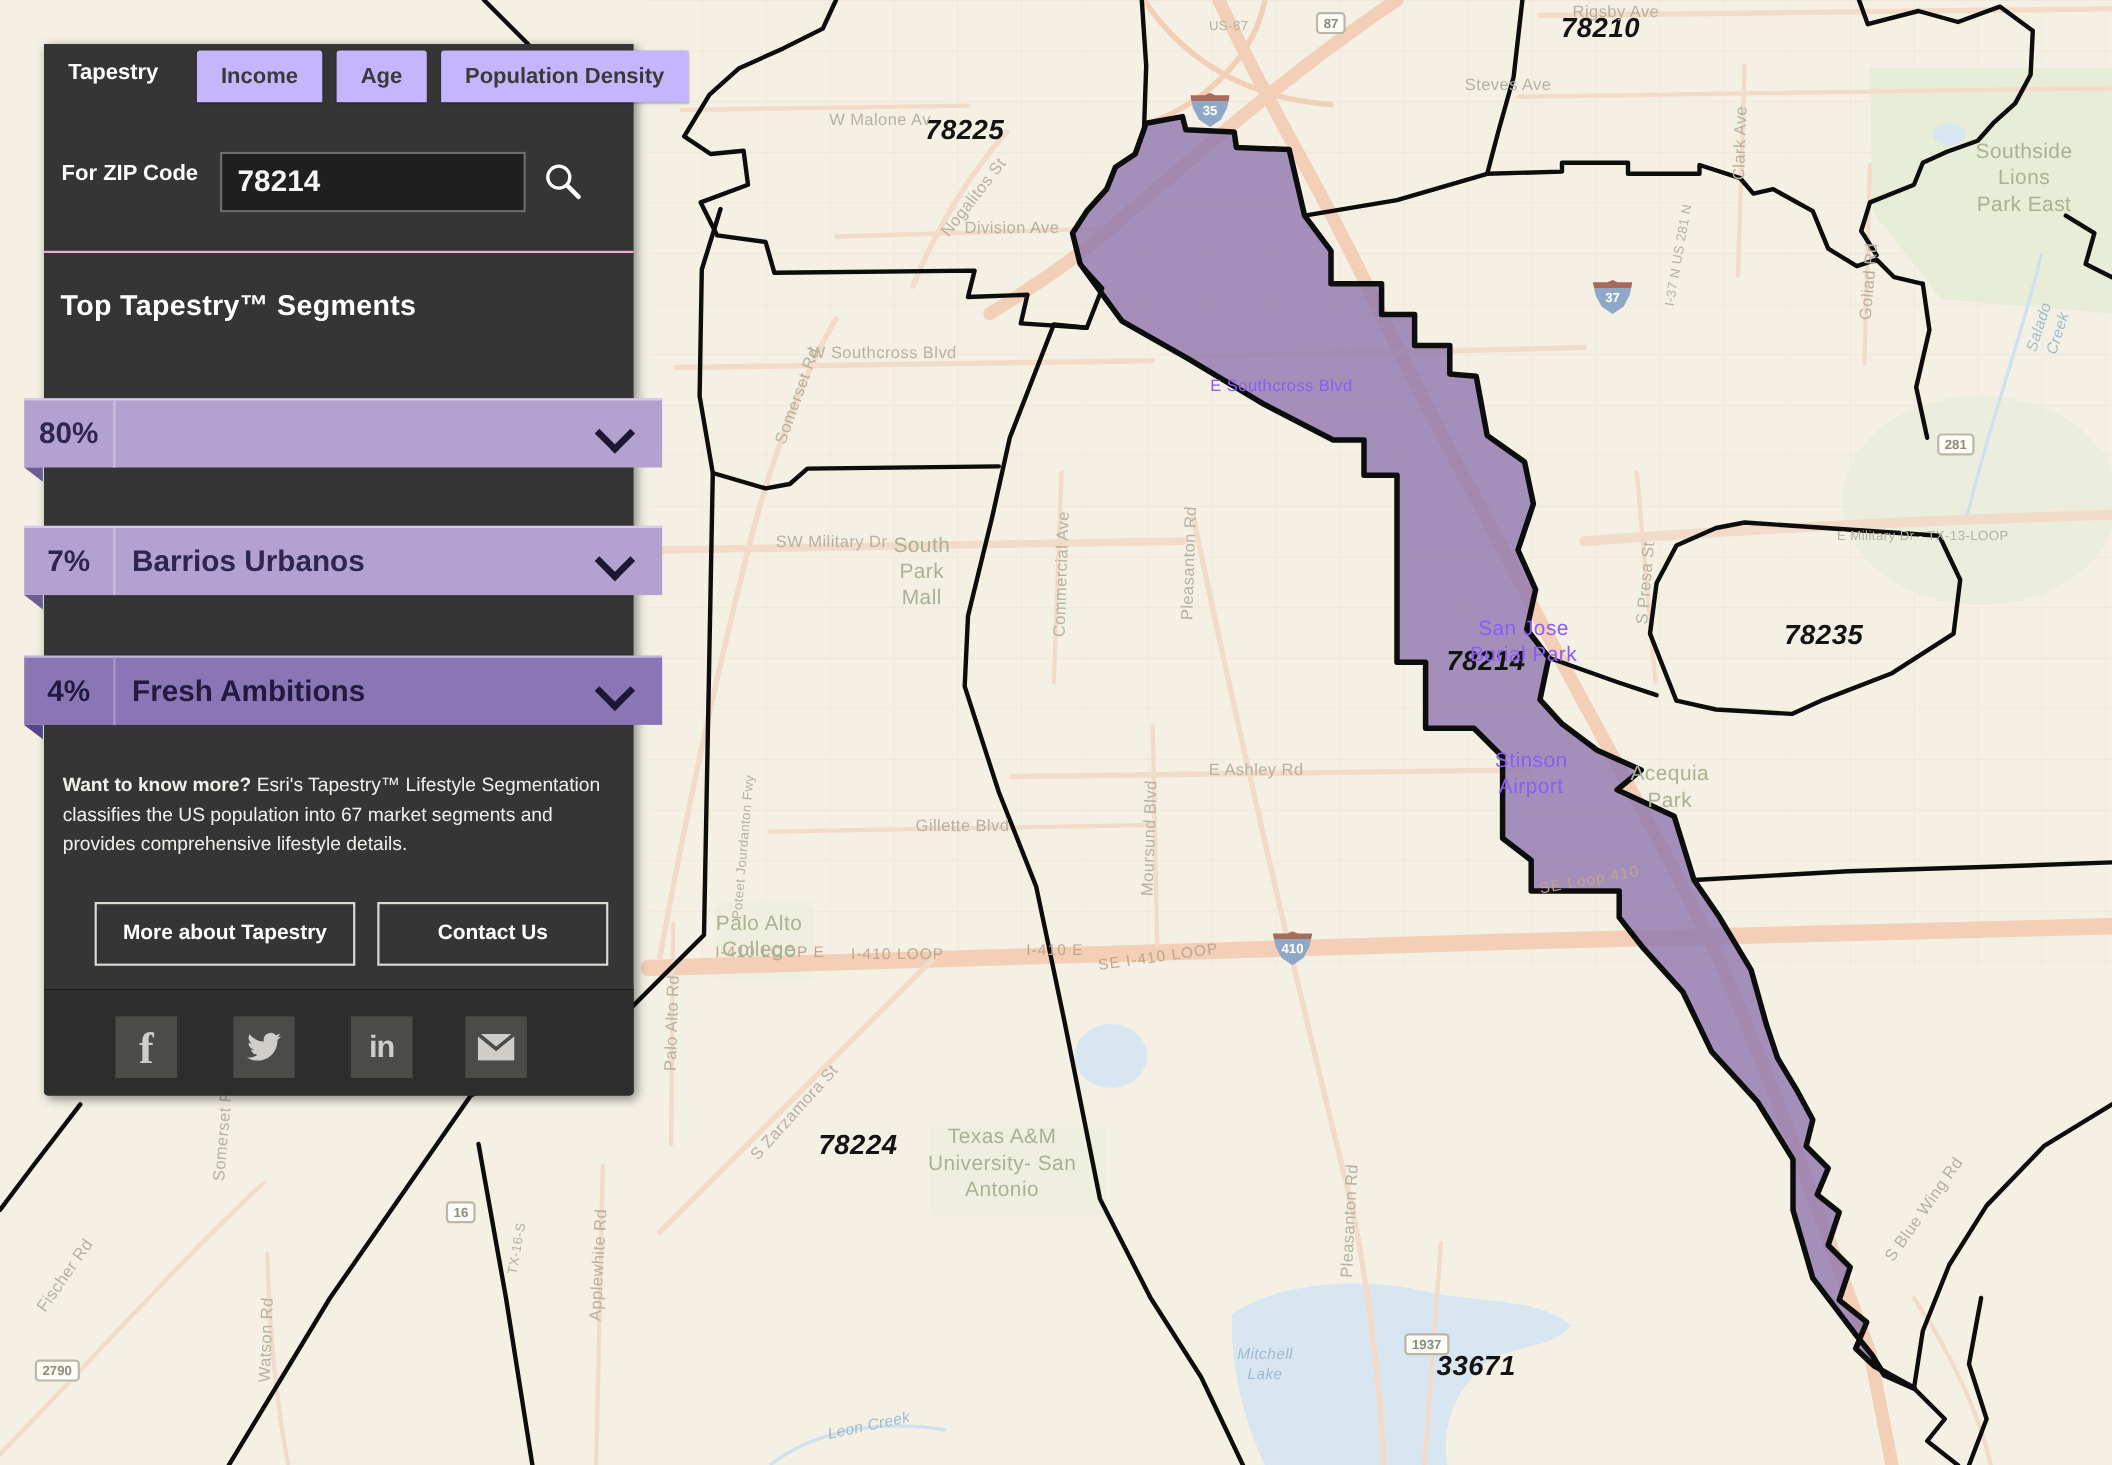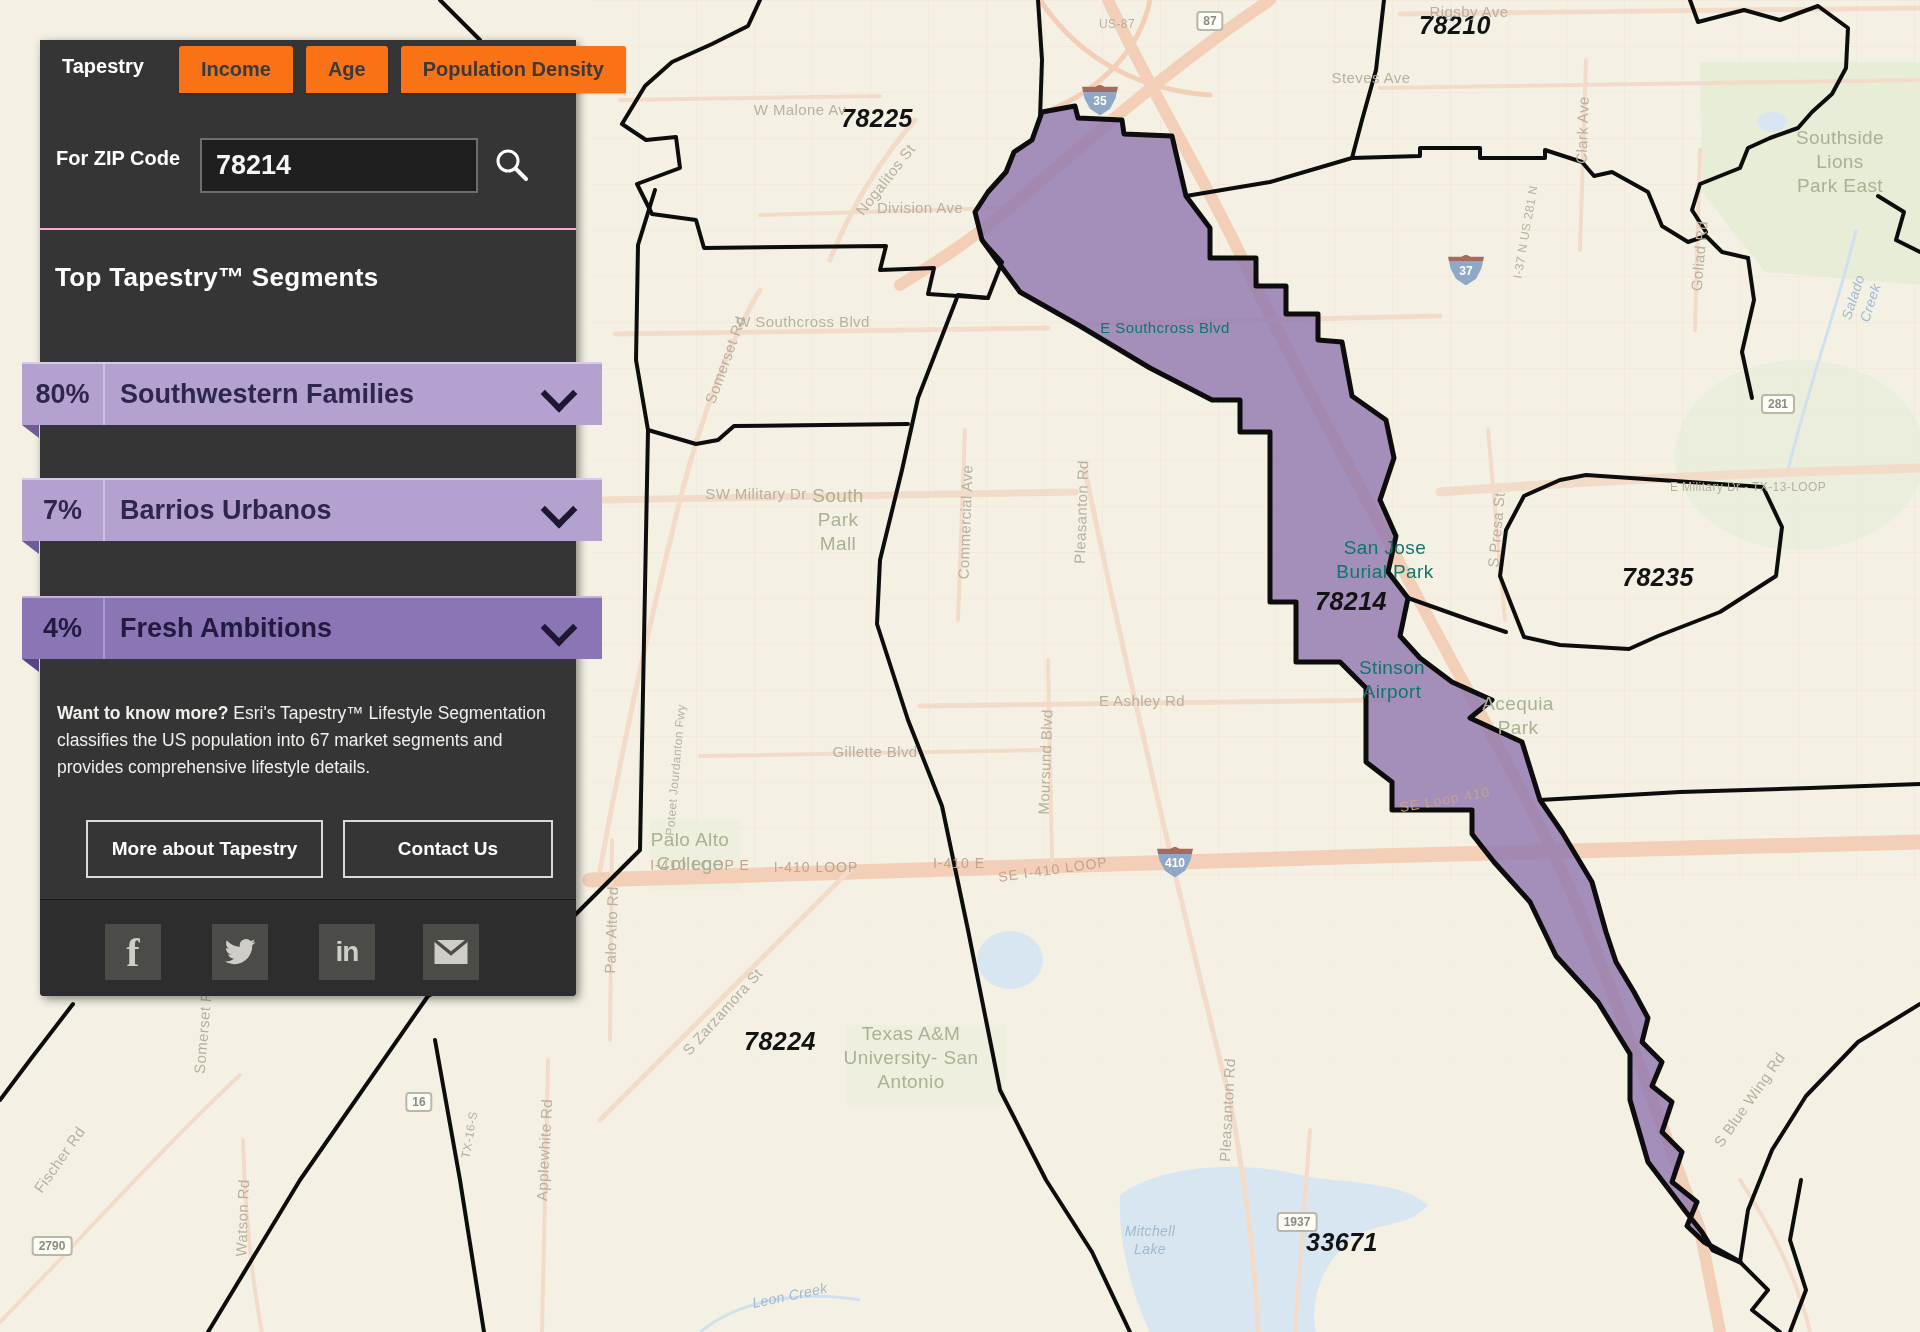--- a/index.html
+++ b/index.html
@@ -12,33 +12,33 @@
   #map{position:absolute;inset:0;width:1920px;height:1332px;}
   #map svg{position:absolute;left:0;top:0;}
   .lbl{position:absolute;transform:translate(-50%,-50%) rotate(var(--r,0deg));
        white-space:pre-line;text-align:center;pointer-events:none;
        font-size:15px;color:#b7b1a0;letter-spacing:.4px;line-height:1.25;}
   .lbl.zip{font-size:25px;font-weight:bold;font-style:italic;color:#131313;letter-spacing:.5px;}
   .lbl.sm{font-size:12px;}
   .lbl.hwy{font-size:14px;color:#c3a48d;letter-spacing:1px;}
   .lbl.park{font-size:19px;color:#abb193;}
   .lbl.water{font-size:14px;font-style:italic;color:#9fbACF;color:#9fbad0;}
-  .lbl.on-purple{color:#0f766e;}
+  .lbl.on-purple{color:#8b5cf6;margin-top:24px;}
   .shield{position:absolute;transform:translate(-50%,-50%);display:flex;align-items:center;justify-content:center;
           font-weight:bold;pointer-events:none;}
   .shield.i{width:36px;height:31px;color:#fff;font-size:12px;
      background:linear-gradient(180deg,#a86a5c 0 7px,#8fa8c8 7px);
      clip-path:polygon(50% 0,63% 7%,100% 7%,93% 45%,78% 78%,50% 100%,22% 78%,7% 45%,0 7%,37% 7%);}
   .shield.w{background:#fdfdf7;border:2px solid #bab6a9;border-radius:4px;color:#8e8a7c;
      font-size:12px;padding:1px 5px;}
   
   .panel{position:absolute;left:40px;top:40px;width:536px;height:956px;background:#353535;
          box-shadow:3px 3px 10px rgba(0,0,0,.45);border-radius:0 0 4px 4px;}
   .tabs{position:absolute;left:0;top:-0px;width:700px;height:53px;display:flex;align-items:flex-end;}
-  .tab{height:47px;display:flex;align-items:center;padding:0 22px;background:#f97316;color:#3a3a3a;
+  .tab{height:47px;display:flex;align-items:center;padding:0 22px;background:#c4b5fd;color:#3a3a3a;
        font-size:20px;font-weight:bold;margin-left:13px;border-radius:3px 3px 0 0;cursor:pointer;
        box-shadow:0 1px 2px rgba(0,0,0,.25);}
   .tab.active{height:53px;background:#353535;color:#fff;margin-left:0;box-shadow:none;}
   .ziprow{position:absolute;left:0;top:53px;width:536px;height:135px;border-bottom:2px solid #f9a8d4;}
   .ziplabel{position:absolute;left:16px;top:54px;color:#fff;font-size:20px;font-weight:bold;}
   .zipinput{position:absolute;left:160px;top:45px;width:278px;height:55px;background:#1f1f1f;
             border:2px solid #6d6d6d;box-sizing:border-box;color:#f5f5f5;font-size:27px;font-weight:bold;
             padding:0 0 0 14px;font-family:inherit;}
   .searchbtn{position:absolute;left:452px;top:52px;width:40px;height:40px;background:none;border:none;cursor:pointer;padding:0;}
   .heading{position:absolute;left:15px;top:222px;color:#fff;font-size:26px;font-weight:bold;letter-spacing:.3px;}
@@ -244,21 +244,20 @@
         <circle cx="16" cy="16" r="10" stroke="#fff" stroke-width="3" fill="none"></circle>
         <line x1="24" y1="24" x2="34" y2="34" stroke="#fff" stroke-width="4" stroke-linecap="round"></line>
       </svg>
     </button>
   </div>
 
   <div class="heading">Top Tapestry™ Segments</div>
 
   <div class="bar b1">
     <span class="pct">80%</span>
-    <span class="segname">Southwestern Families</span>
     <span class="chev"></span>
   </div>
   <div class="bar b2">
     <span class="pct">7%</span>
     <span class="segname">Barrios Urbanos</span>
     <span class="chev"></span>
   </div>
   <div class="bar b3">
     <span class="pct">4%</span>
     <span class="segname">Fresh Ambitions</span>

